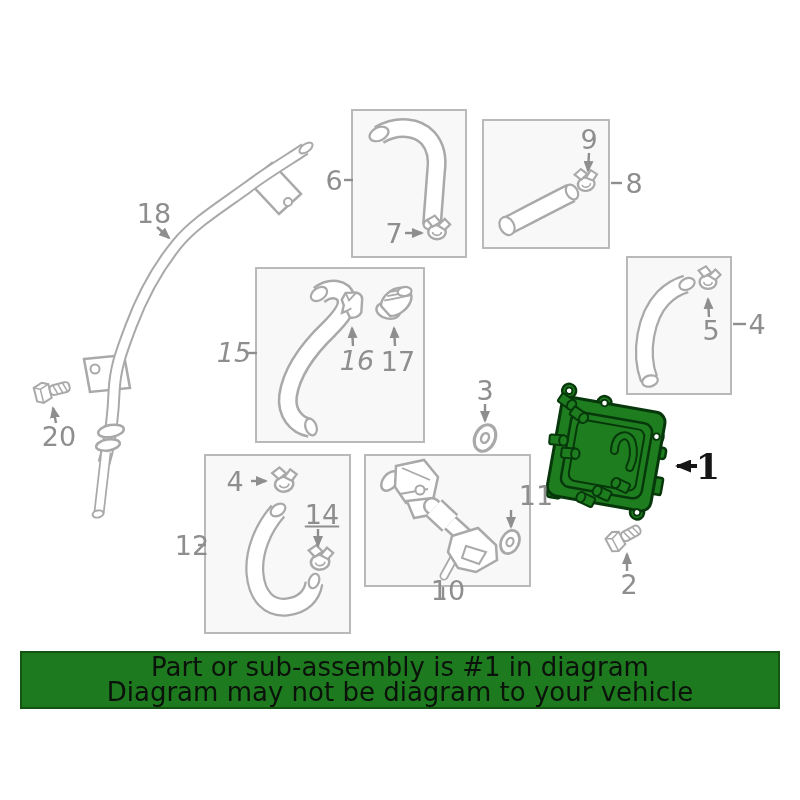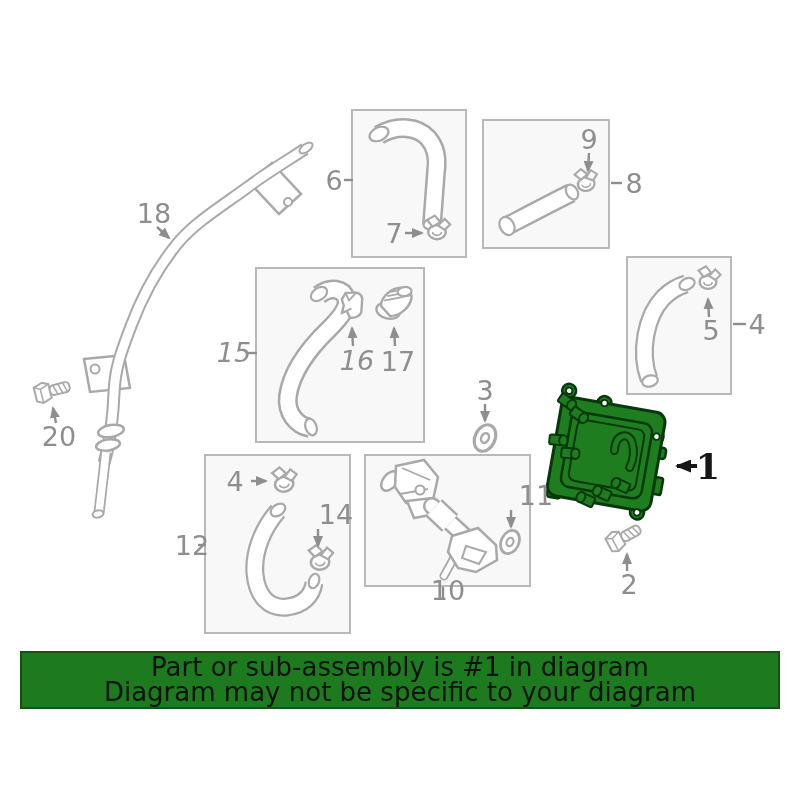--- a/index.html
+++ b/index.html
@@ -227,25 +227,25 @@
 <div class="callout" style="left:757px; top:324px;">4</div>
 <div class="callout" style="left:711px; top:330px;">5</div>
 <div class="callout" style="left:334px; top:180px;">6</div>
 <div class="callout" style="left:394px; top:233px;">7</div>
 <div class="callout" style="left:634px; top:183px;">8</div>
 <div class="callout" style="left:589px; top:139px;">9</div>
 <div class="callout" style="left:448px; top:590px;">10</div>
 <div class="callout" style="left:536px; top:495px;">11</div>
 <div class="callout" style="left:192px; top:545px;">12</div>
 <div class="callout" style="left:235px; top:481px;">4</div>
-<div class="callout" style="left:336px; top:514px;">14</div>
+<div class="callout" style="left:322px; top:514px;text-decoration:underline;">14</div>
 <div class="callout" style="left:234px; top:352px;font-style:italic;">15</div>
 <div class="callout" style="left:357px; top:360px;font-style:italic;">16</div>
 <div class="callout" style="left:398px; top:361px;">17</div>
 <div class="callout" style="left:154px; top:213px;">18</div>
 <div class="callout" style="left:59px; top:436px;">20</div>
 
 <div class="banner">
   <span>Part or sub-assembly is #1 in diagram</span>
-  <span>Diagram may not be specific to your diagram</span>
+  <span>Diagram may not be diagram to your vehicle</span>
 </div>
 
 </div>
 
 </body></html>

